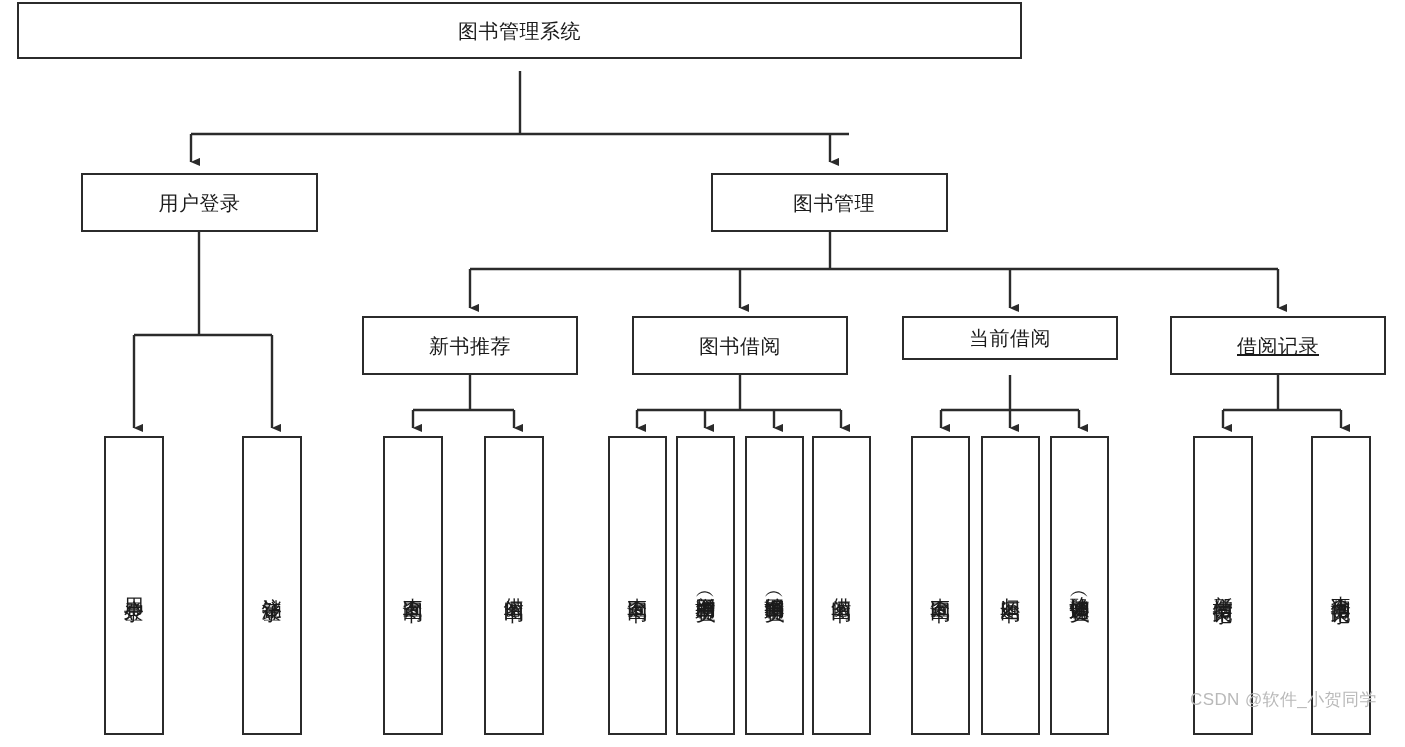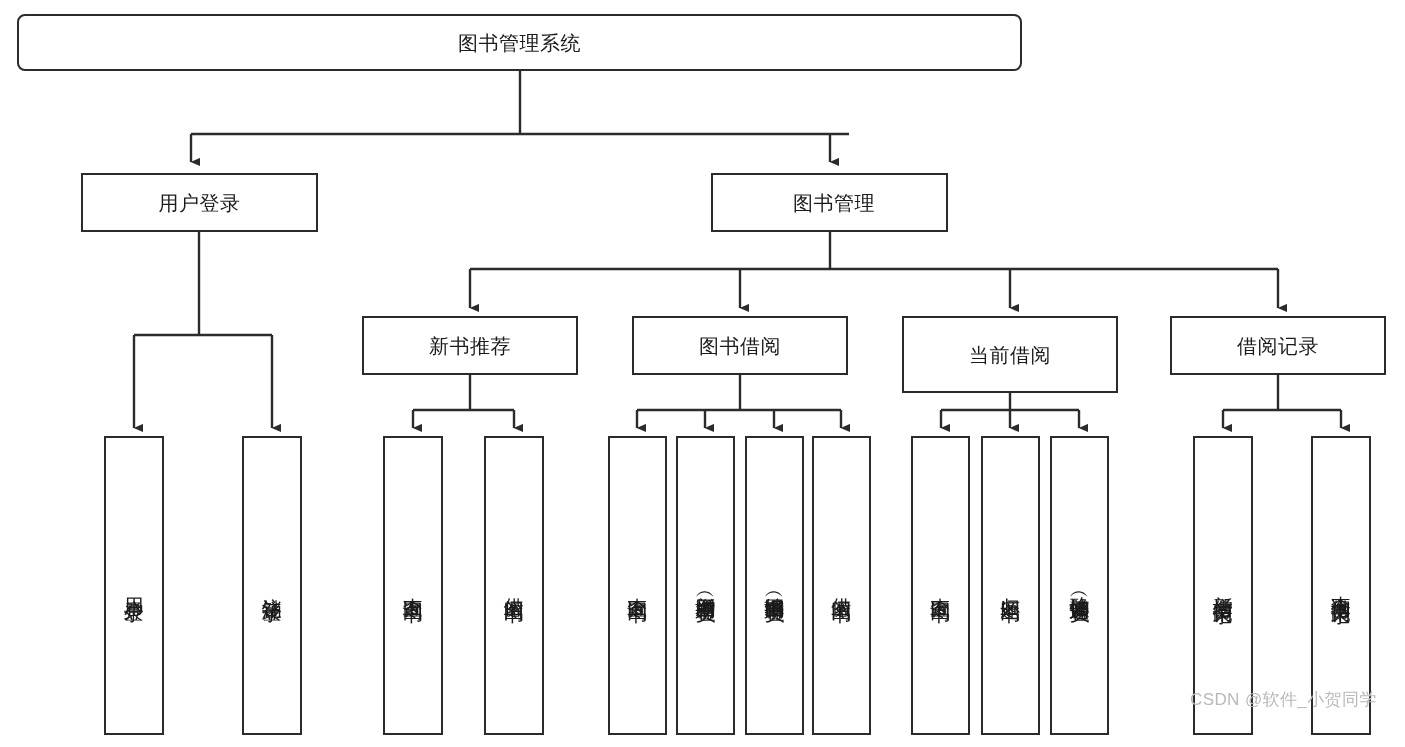--- a/index.html
+++ b/index.html
@@ -114,41 +114,41 @@
       <path d="M1010,410 L1010,428" marker-end="url(#arrowhead)"></path>
       <path d="M1079,410 L1079,428" marker-end="url(#arrowhead)"></path>
 
       <path d="M1278,375 L1278,410"></path>
       <path d="M1223,410 L1341,410"></path>
       <path d="M1223,410 L1223,428" marker-end="url(#arrowhead)"></path>
       <path d="M1341,410 L1341,428" marker-end="url(#arrowhead)"></path>
     </g>
   </svg>
 
-  <div class="node horiz" style="left:17px; top:14px; width:1005px; height:57px;border-radius:8px;">
+  <div class="node horiz" style="left:17px; top:2px; width:1005px; height:57px;">
     <span class="node-label">图书管理系统</span>
   </div>
 
   <div class="node horiz" style="left:81px; top:173px; width:237px; height:59px;">
     <span class="node-label">用户登录</span>
   </div>
   <div class="node horiz" style="left:711px; top:173px; width:237px; height:59px;padding-left:9px;">
     <span class="node-label">图书管理</span>
   </div>
 
   <div class="node horiz" style="left:632px; top:316px; width:216px; height:59px;">
     <span class="node-label">图书借阅</span>
   </div>
   <div class="node horiz" style="left:362px; top:316px; width:216px; height:59px;">
     <span class="node-label">新书推荐</span>
   </div>
-  <div class="node horiz" style="left:902px; top:316px; width:216px; height:77px;">
+  <div class="node horiz" style="left:902px; top:316px; width:216px; height:44px;">
     <span class="node-label">当前借阅</span>
   </div>
-  <div class="node horiz" style="left:1170px; top:316px; width:216px; height:59px;">
+  <div class="node horiz" style="left:1170px; top:316px; width:216px; height:59px;text-decoration:underline;">
     <span class="node-label">借阅记录</span>
   </div>
 
   <div class="node vert" style="left:104px; top:436px; width:60px; height:299px;">
     <span class="node-label">用户登录</span>
   </div>
   <div class="node vert" style="left:242px; top:436px; width:60px; height:299px;">
     <span class="node-label">注销登录</span>
   </div>
 

